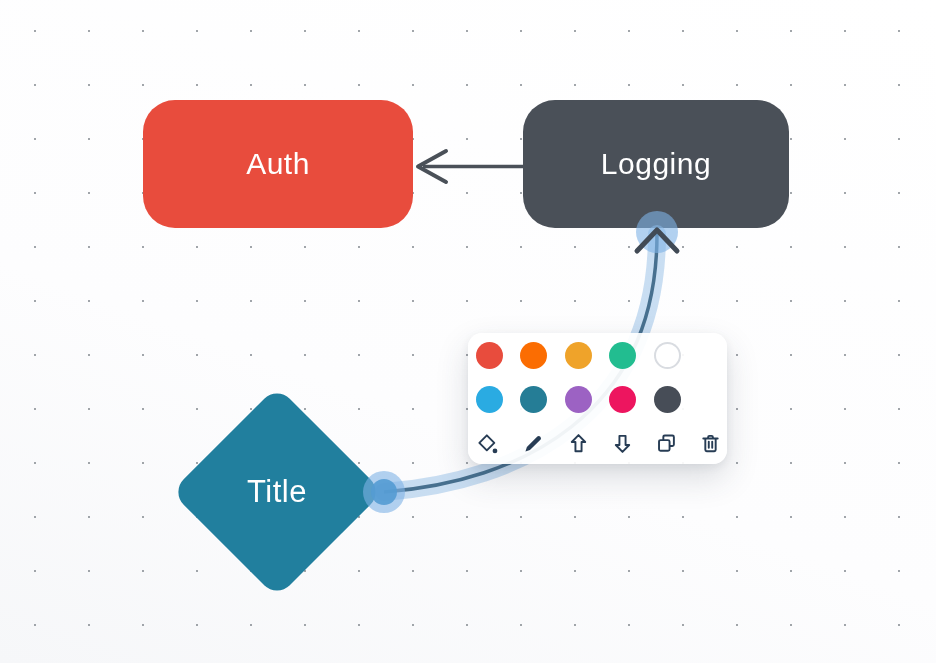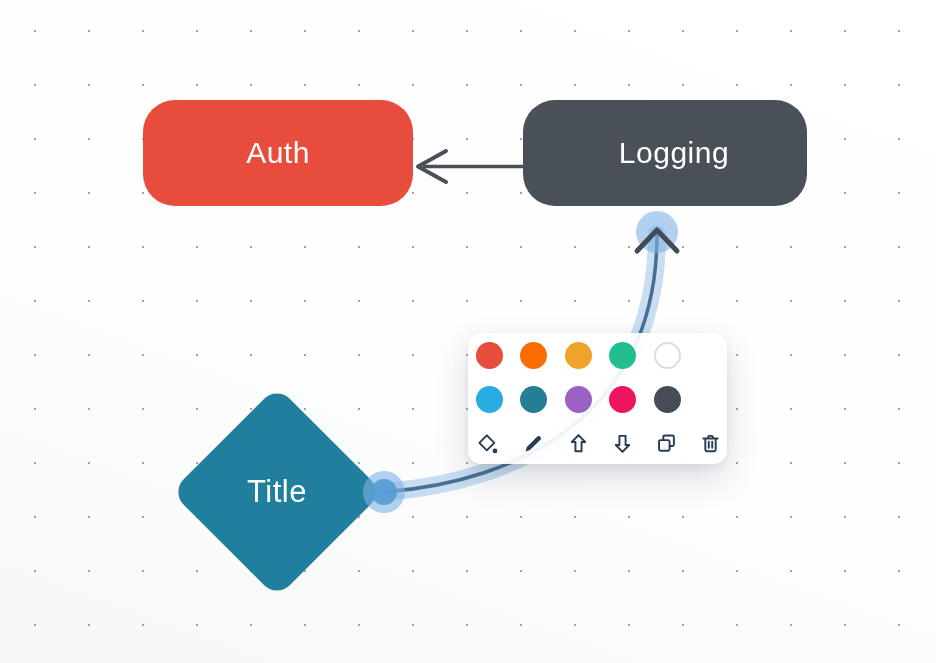--- a/index.html
+++ b/index.html
@@ -12,21 +12,21 @@
     position:relative;width:936px;height:663px;
     background-image:
       radial-gradient(circle, rgba(130,136,142,0.75) 1.15px, rgba(130,136,142,0) 1.5px),
       linear-gradient(200deg,#ffffff 0%, #fdfdfe 60%, #f6f7f9 100%);
     background-size:54px 54px, 100% 100%;
     background-position:8px 4px, 0 0;
   }
   
   .node{position:absolute;display:flex;align-items:center;justify-content:center;}
   .node-label{color:#ffffff;font-size:30px;font-weight:500;letter-spacing:.5px;}
-  .node.rect{width:270px;height:106px;border-radius:32px;}
+  .node.rect{width:270px;height:128px;border-radius:32px;}
   #node-auth{left:143px;top:100px;}
   #node-logging{left:523px;top:100px;width:266px;}
   #node-title{
     left:202px;top:417px;width:150px;height:150px;border-radius:18px;
     transform:rotate(45deg);
   }
   #node-title .node-label{transform:rotate(-45deg);font-size:31px;}
   
   svg.edges{position:absolute;left:0;top:0;z-index:20;pointer-events:none;}
   
@@ -67,21 +67,21 @@
       <circle cx="384" cy="492" r="21" fill="#7fb2e6" fill-opacity="0.6" data-name="edge-endpoint-handle-start"></circle>
       <circle cx="384" cy="492" r="13" fill="#549bd3" fill-opacity="0.9" data-name="edge-endpoint-core"></circle>
       <polyline points="637,251 657,230 677,251" fill="none" stroke="#414a55" stroke-width="5" stroke-linecap="round" stroke-linejoin="round" data-name="arrowhead-up-icon"></polyline>
     </g>
   </svg>
 
   <div class="node rect" id="node-auth" data-name="node-auth" style="background: rgb(232, 76, 61);">
     <span class="node-label" data-name="node-auth-label">Auth</span>
   </div>
 
-  <div class="node rect" id="node-logging" data-name="node-logging" style="background: rgb(74, 80, 88); padding-left: 18px;">
+  <div class="node rect" id="node-logging" data-name="node-logging" style="background: rgb(74, 80, 88);">
     <span class="node-label" data-name="node-logging-label">Logging</span>
   </div>
 
   <div class="node" id="node-title" data-name="node-title" style="background: rgb(33, 127, 158);">
     <span class="node-label" data-name="node-title-label">Title</span>
   </div>
 
   <div class="toolbar" data-name="context-toolbar">
 
     <button class="swatch" style="left: 7.5px; top: 8.5px; background: rgb(232, 76, 61);" data-name="swatch-red"></button>

